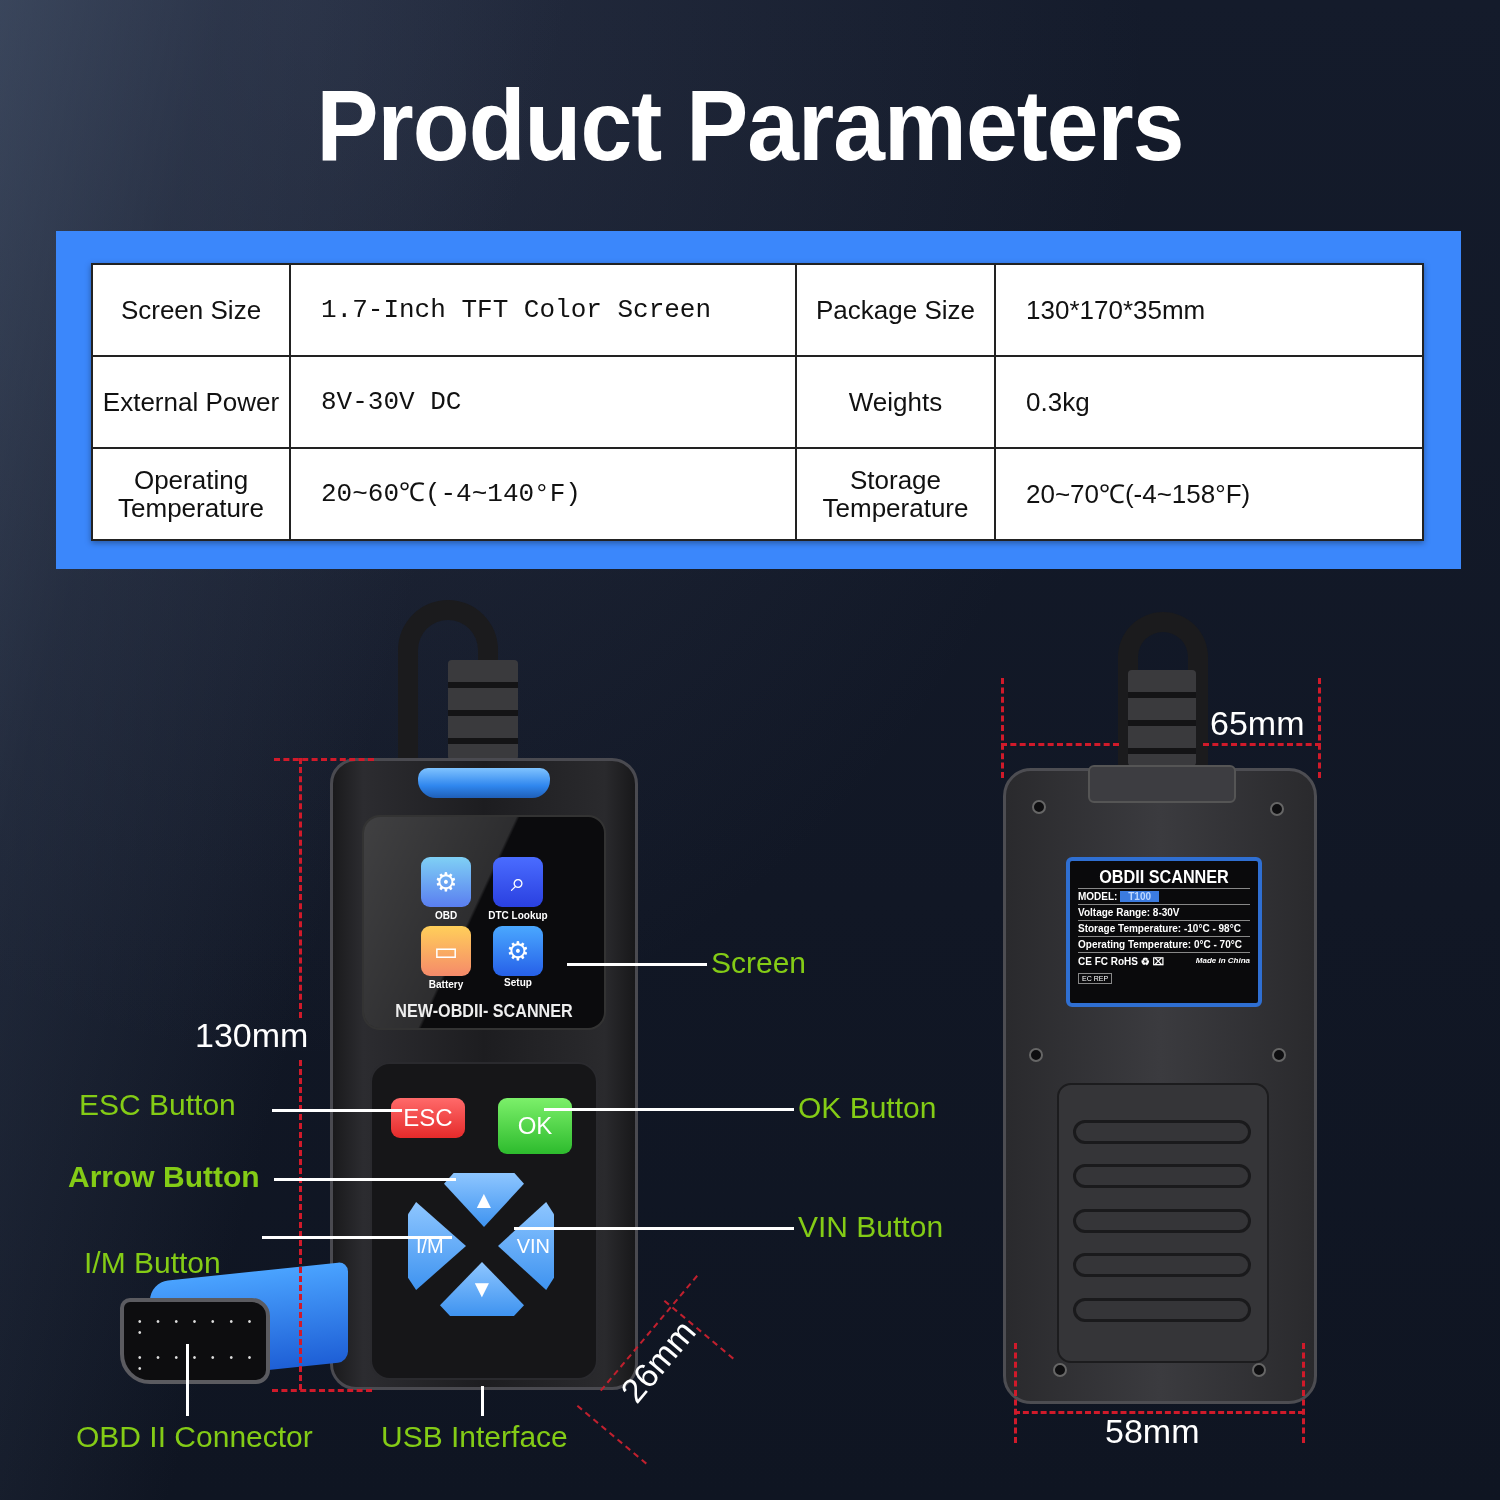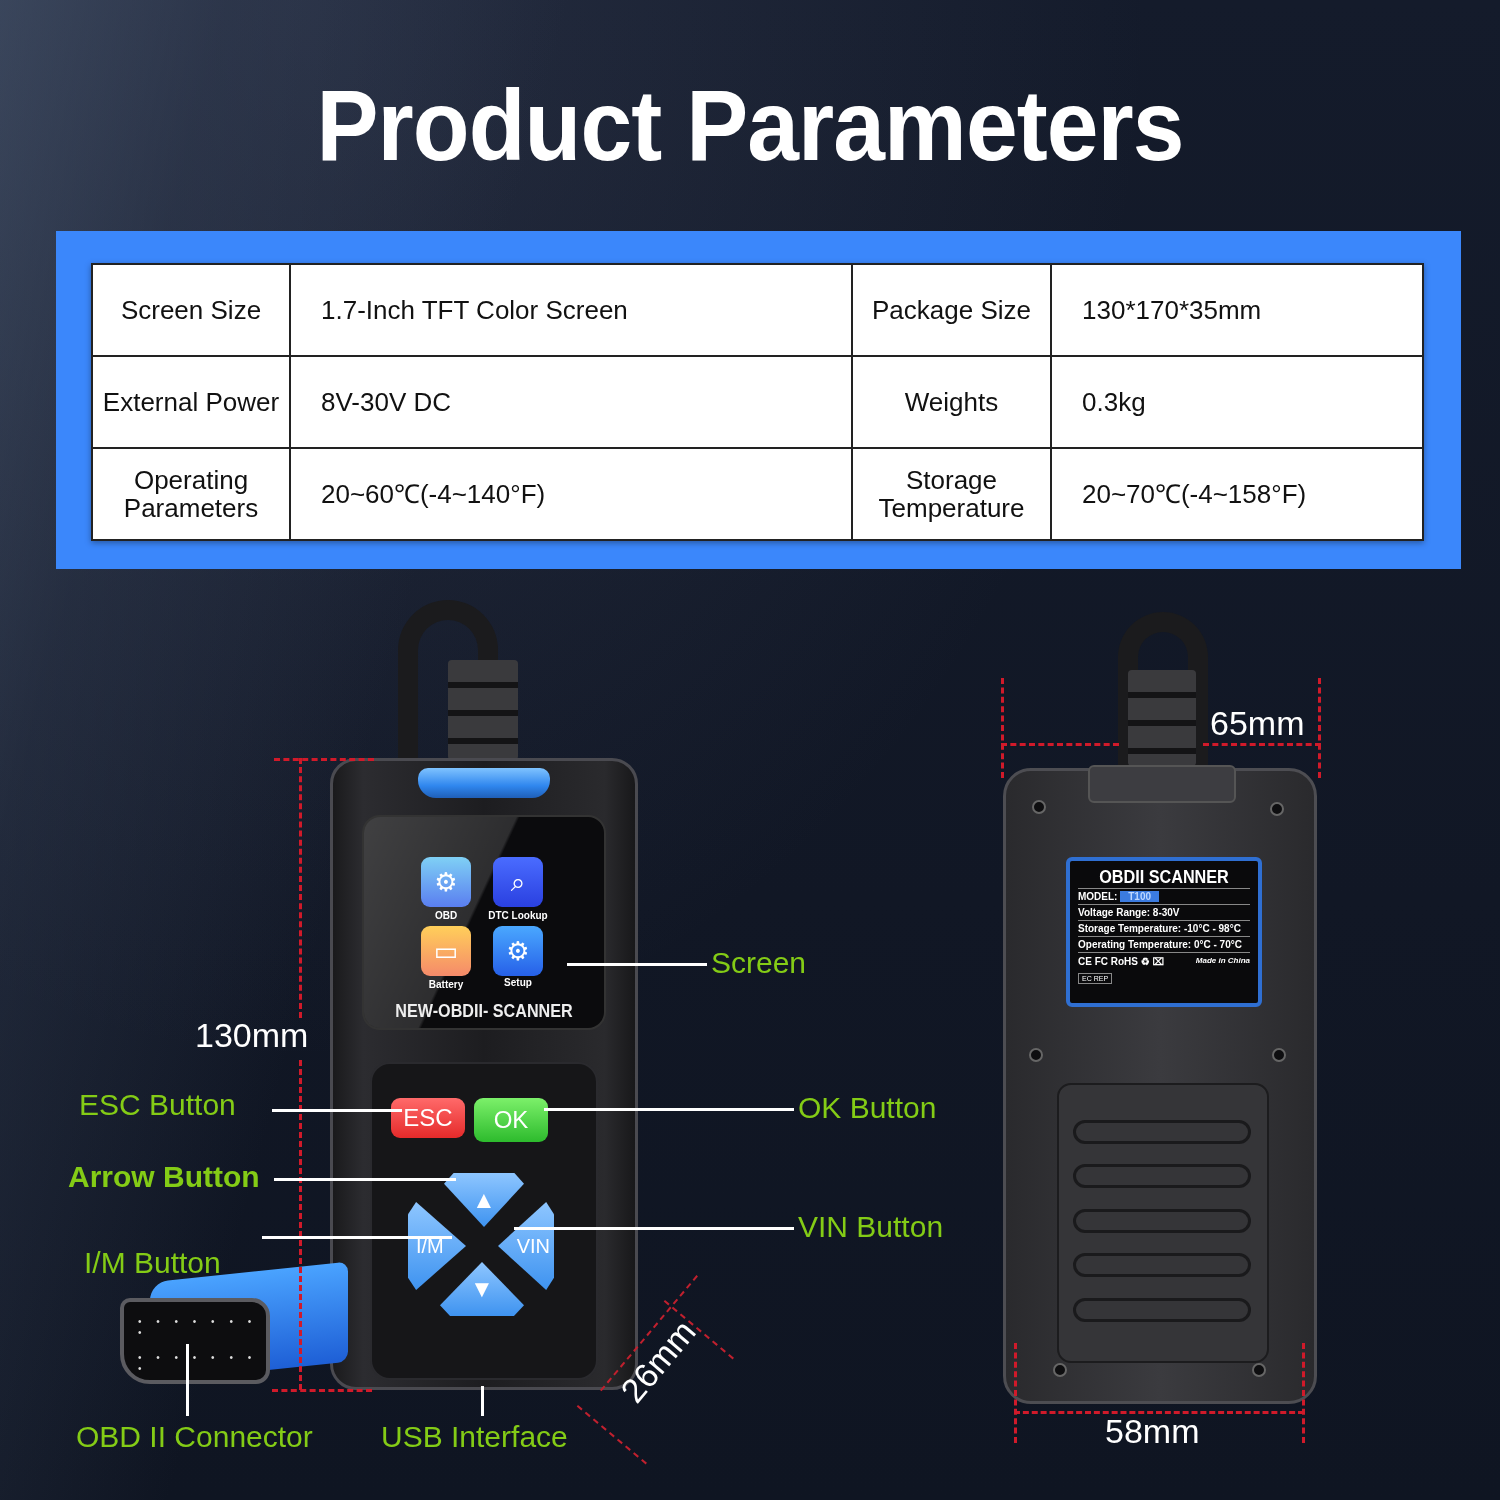--- a/index.html
+++ b/index.html
@@ -33,21 +33,21 @@
     border-collapse: collapse;
     box-shadow: 0 2px 6px rgba(0,0,0,0.35);
     color: #111;
     font-size: 26px;
   }
   .spec-table td { border: 2px solid #222; padding: 0 6px; line-height: 28px; }
   .spec-table tr { height: 92px; margin-left: 44px; }
   .spec-table td.k { text-align: center; width: 198px; }
   .spec-table td.v { text-align: left; padding-left: 30px; }
   .spec-table td.k2 { width: 199px; text-align: center; }
-  .spec-table td.v1 { width: 562px; }
+  .spec-table td.v1 { width: 506px; font-family: Liberation Mono, monospace; }
   .cable {
     position: absolute; border: 20px solid #1b1b1d; border-bottom: none;
     border-radius: 60px 60px 0 0;
   }
   .strain {
     position: absolute; background: repeating-linear-gradient(180deg, #3a3a3d 0 22px, #141416 22px 28px);
     border-radius: 4px;
   }
   .body-front {
     position: absolute; left: 330px; top: 758px; width: 308px; height: 632px;
@@ -79,21 +79,21 @@
   }
   .keypad {
     position: absolute; left: 370px; top: 1062px; width: 228px; height: 318px;
     background: #161618; border-radius: 20px; border: 2px solid #2a2a2e;
   }
   .btn {
     position: absolute; display: flex; align-items: center; justify-content: center;
     font-size: 24px; color: #fff; border-radius: 9px; font-weight: 400;
   }
   .btn-esc { left: 391px; top: 1098px; width: 74px; height: 40px; background: linear-gradient(180deg, #ff6a6a, #e52a2a); }
-  .btn-ok  { left: 474px; top: 1098px; width: 74px; height: 44px; background: linear-gradient(180deg, #7cf06a, #2dbb2d); }
+  .btn-ok  { left: 498px; top: 1098px; width: 74px; height: 56px; background: linear-gradient(180deg, #7cf06a, #2dbb2d); }
   .dpad {
     position: absolute; background: linear-gradient(180deg, #8ec6ff, #3e93f0);
     display: flex; align-items: center; justify-content: center; color: #fff;
   }
   .dpad-up   { left: 444px; top: 1173px; width: 80px; height: 54px; clip-path: polygon(12% 0, 88% 0, 100% 20%, 50% 100%, 0 20%); }
   .dpad-down { left: 440px; top: 1262px; width: 84px; height: 54px; clip-path: polygon(50% 0, 100% 80%, 88% 100%, 12% 100%, 0 80%); }
   .dpad-left { left: 408px; top: 1202px; width: 58px; height: 88px; clip-path: polygon(0 14%, 14% 0, 100% 50%, 14% 100%, 0 86%); font-size: 20px; justify-content: flex-start; padding-left: 8px; }
   .dpad-right{ left: 498px; top: 1202px; width: 56px; height: 88px; clip-path: polygon(86% 0, 100% 14%, 100% 86%, 86% 100%, 0 50%); font-size: 20px; justify-content: flex-end; padding-right: 4px; }
 
   .connector {
@@ -148,21 +148,21 @@
       <td class="k k2">Package Size</td>
       <td class="v">130*170*35mm</td>
     </tr>
     <tr>
       <td class="k">External Power</td>
       <td class="v v1">8V-30V DC</td>
       <td class="k k2">Weights</td>
       <td class="v">0.3kg</td>
     </tr>
     <tr>
-      <td class="k">Operating Parameters</td>
+      <td class="k">Operating Temperature</td>
       <td class="v v1">20~60℃(-4~140°F)</td>
       <td class="k k2">Storage Temperature</td>
       <td class="v">20~70℃(-4~158°F)</td>
     </tr>
   </tbody>
     </table>
 </div>
 
 <div class="cable" style="left:398px; top:600px; width:100px; height:170px;"></div>
 <div class="strain" style="left:448px; top:660px; width:70px; height:100px;"></div>

